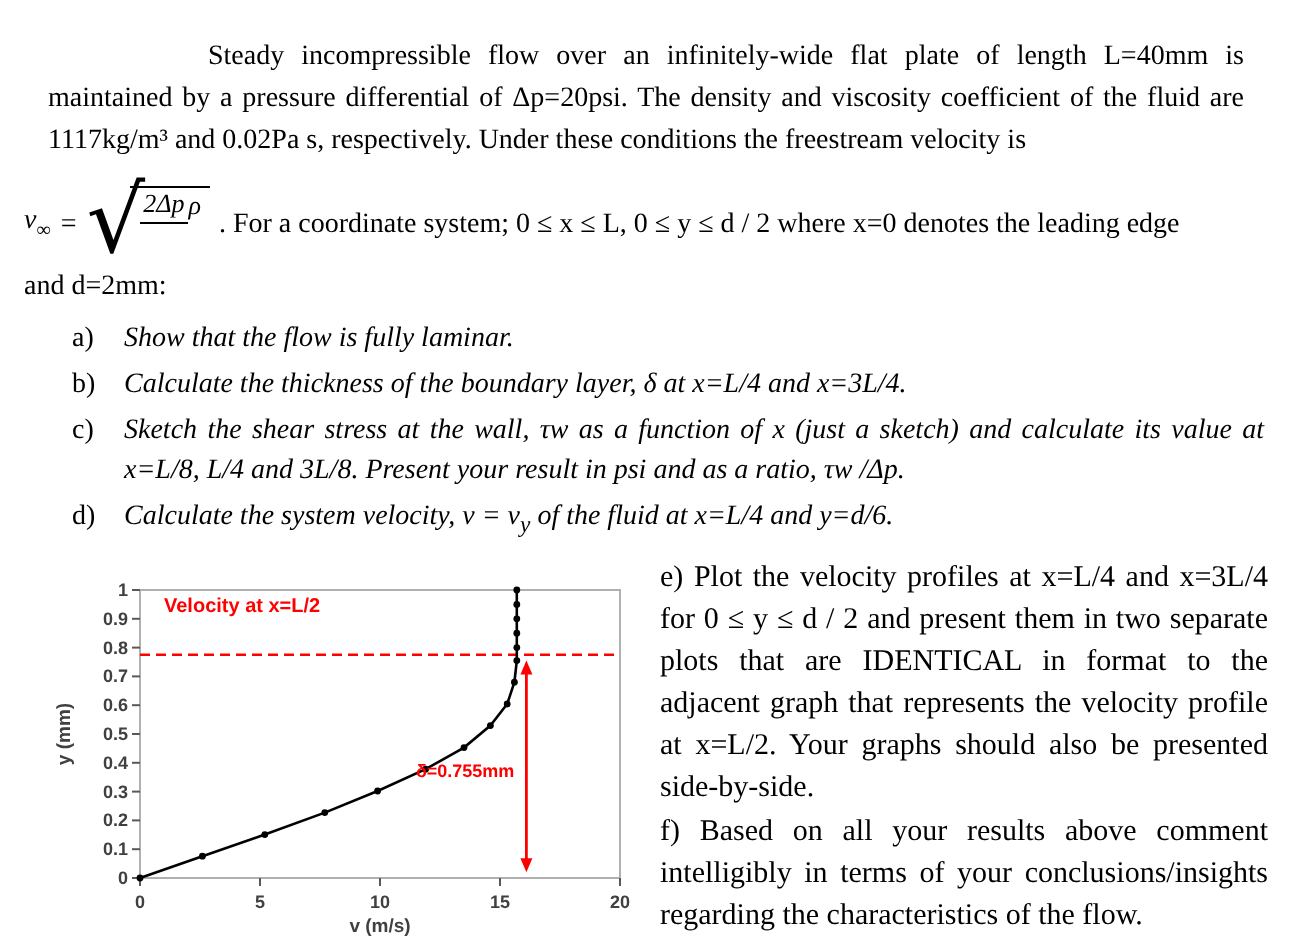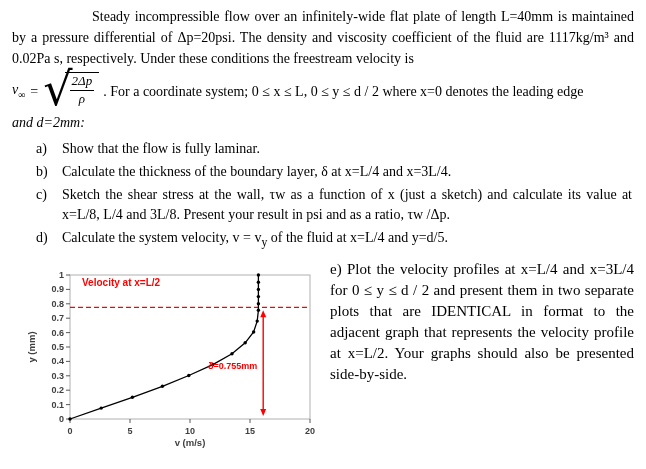--- a/index.html
+++ b/index.html
@@ -2,37 +2,37 @@
 <html><head>
 <meta charset="utf-8">
 <style>
   html,body{margin:0;padding:0;background:#ffffff;}
   body{
     width:646px;height:469px;overflow:hidden;
     font-family:"Liberation Serif","DejaVu Serif",serif;
     font-size:14px;color:#000;
   }
   .page{padding:6px 12px 0 12px;}
-  .intro{margin:0;text-align:justify;text-indent:80px;line-height:21px;}
+  .intro{margin:12px;text-align:justify;text-indent:80px;line-height:21px;}
   .eq-line{display:flex;align-items:center;margin:3px 0 0 0;line-height:20px;flex-wrap:wrap;}
   .eq{display:inline-flex;align-items:center;}
   .vlhs{font-style:italic;}
   .vlhs sub{font-size:10px;font-style:normal;}
   .equals{margin:0 5px;}
   .radical{display:inline-flex;align-items:flex-start;}
   .rad-glyph{font-family:"DejaVu Sans",sans-serif;font-size:46px;line-height:1;margin-top:-6px;font-weight:400;}
-  .frac{display:inline-flex;flex-direction:column;border-top:1.6px solid #000;margin-left:-8px;padding:1px 5px 0 5px;text-align:center;font-size:13px;line-height:1.15;}
+  .frac{display:inline-flex;flex-direction:row;border-top:1.6px solid #000;margin-left:-8px;padding:1px 5px 0 5px;text-align:center;font-size:13px;line-height:1.15;}
   .frac .num{font-style:italic;border-bottom:1.2px solid #000;padding:0 2px 1px 2px;}
   .frac .den{font-style:italic;padding-top:1px;}
   .eq-after{margin-left:4px;}
-  .closing{margin:3px 0 0 0;font-style:italic;}
+  .closing{margin:3px 0 0 0;}
   .tasks{margin:8px 0 0 24px;padding:0;list-style:none;}
   .tasks li{display:flex;margin-bottom:3px;line-height:20px;}
   .tasks .marker{width:26px;flex:none;}
-  .tasks .text{flex:1;text-align:justify;padding-right:2px;}
+  .tasks .text{flex:1;text-align:justify;padding-right:2px;font-style:italic;}
   .bottom{display:flex;margin-top:6px;}
   .chart-wrap{width:300px;flex:none;padding-left:14px;padding-top:4px;}
   .side{flex:1;text-align:justify;line-height:21px;font-size:15px;padding-left:4px;font-family:Liberation Serif, serif;}
   .side p{margin:0 0 1px 0;}
   
   .tick{font:600 9px "Liberation Sans",sans-serif;fill:#404040;}
   .axlab{font:700 9.5px "Liberation Sans",sans-serif;fill:#404040;}
   .charttitle{font:700 10px "Liberation Sans",sans-serif;}
   .annot{font:600 9px "Liberation Sans",sans-serif;}
 </style>
@@ -70,21 +70,21 @@
     <li>
       <span class="marker">b)</span>
       <span class="text">Calculate the thickness of the boundary layer, δ at x=L/4 and x=3L/4.</span>
     </li>
     <li>
       <span class="marker">c)</span>
       <span class="text">Sketch the shear stress at the wall, τw as a function of x (just a sketch) and calculate its value at x=L/8, L/4 and 3L/8. Present your result in psi and as a ratio, τw /Δp.</span>
     </li>
     <li>
       <span class="marker">d)</span>
-      <span class="text"><span>Calculate the system velocity, v = v</span><sub>y</sub><span> of the fluid at x=L/4 and y=d/5.</span></span>
+      <span class="text"><span>Calculate the system velocity, v = v</span><sub>y</sub><span> of the fluid at x=L/4 and y=d/6.</span></span>
     </li>
   </ul>
 
   <div class="bottom">
     <div class="chart-wrap">
       <svg id="velocity-chart" width="292" height="186">
           <rect x="44" y="12" width="240" height="144" fill="none" stroke="#b0b0b0" stroke-width="1"></rect>
           <line x1="44" y1="156" x2="44" y2="160" stroke="#595959"></line>
           <text class="tick" x="44" y="171" text-anchor="middle">0</text>
           <line x1="104" y1="156" x2="104" y2="160" stroke="#595959"></line>
@@ -139,16 +139,17 @@
           <circle cx="232.4" cy="19.2" r="1.7" fill="#000000"></circle>
           <circle cx="232.4" cy="12.0" r="1.7" fill="#000000"></circle>
           <line x1="237.20000000000002" y1="148.12" x2="237.20000000000002" y2="52.28" stroke="#ff0000" stroke-width="1.4"></line>
           <polygon points="237.20000000000002,47.28 234.20000000000002,54.28 240.20000000000002,54.28" fill="#ff0000"></polygon>
           <polygon points="237.20000000000002,153.12 234.20000000000002,146.12 240.20000000000002,146.12" fill="#ff0000"></polygon>
           <text class="annot" x="231.20000000000002" y="105.6" text-anchor="end" fill="#ff0000">δ=0.755mm</text>
         </svg>
     </div>
     <div class="side">
       <p><span>e)</span> <span>Plot the velocity profiles at x=L/4 and x=3L/4 for 0 ≤ y ≤ d / 2 and present them in two separate plots that are IDENTICAL in format to the adjacent graph that represents the velocity profile at x=L/2. Your graphs should also be presented side-by-side.</span></p>
+      <p><span>f)</span> <span>Based on all your results above comment intelligibly in terms of your conclusions/insights regarding the characteristics of the flow.</span></p>
     </div>
   </div>
 
 </div>
 
 </body></html>

